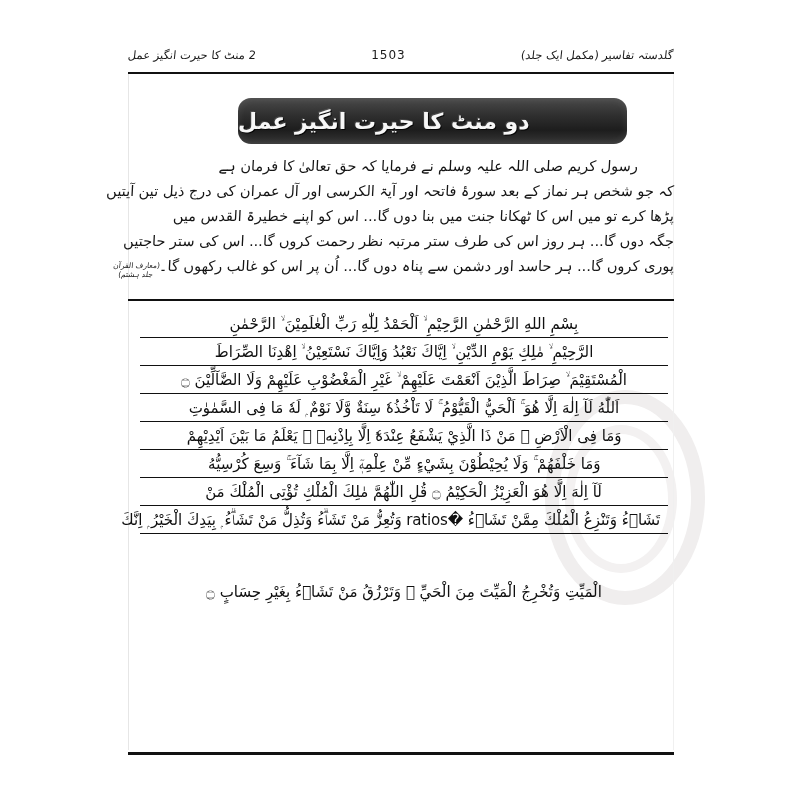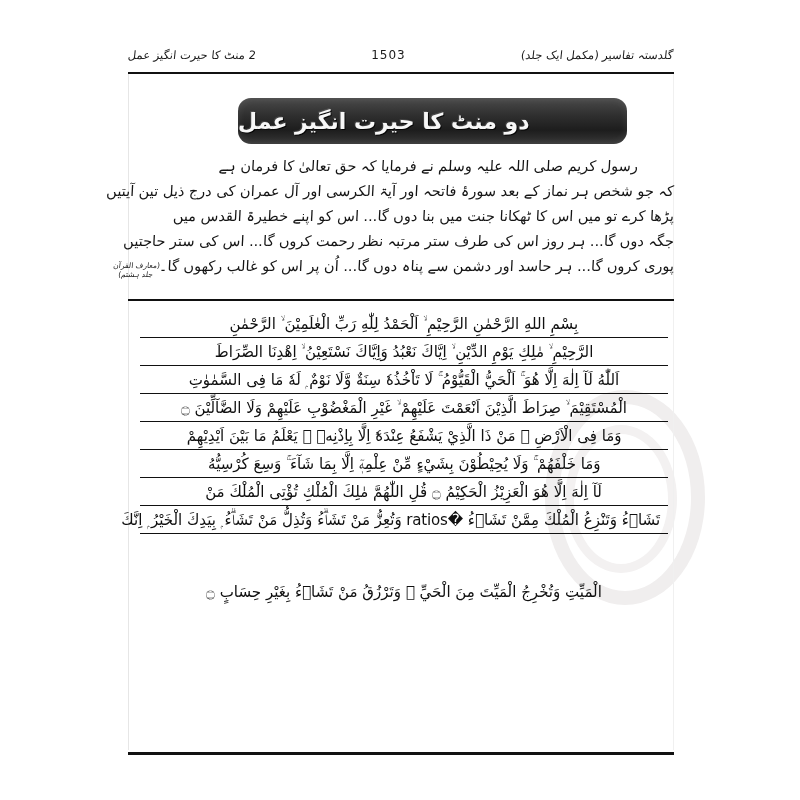--- a/index.html
+++ b/index.html
@@ -258,24 +258,24 @@
     <div class="rule-mid"></div>
 
     <div class="quran">
       <div class="q-row center">
           <span class="q-text">بِسْمِ اللهِ الرَّحْمٰنِ الرَّحِيْمِ ۙ اَلْحَمْدُ لِلّٰهِ رَبِّ الْعٰلَمِيْنَ ۙ الرَّحْمٰنِ</span>
         </div>
       <div class="q-row center">
           <span class="q-text">الرَّحِيْمِ ۙ مٰلِكِ يَوْمِ الدِّيْنِ ۙ اِيَّاكَ نَعْبُدُ وَاِيَّاكَ نَسْتَعِيْنُ ۙ اِهْدِنَا الصِّرَاطَ</span>
         </div>
       <div class="q-row center">
+          <span class="q-text">الْمُسْتَقِيْمَ ۙ صِرَاطَ الَّذِيْنَ اَنْعَمْتَ عَلَيْهِمْ ۙ غَيْرِ الْمَغْضُوْبِ عَلَيْهِمْ وَلَا الضَّآلِّيْنَ ۝</span>
+        </div>
+      <div class="q-row center">
           <span class="q-text">اَللّٰهُ لَآ اِلٰهَ اِلَّا هُوَ ۚ اَلْحَيُّ الْقَيُّوْمُ ۚ لَا تَاْخُذُهٗ سِنَةٌ وَّلَا نَوْمٌ ۭ لَهٗ مَا فِى السَّمٰوٰتِ</span>
-        </div>
-      <div class="q-row center">
-          <span class="q-text">الْمُسْتَقِيْمَ ۙ صِرَاطَ الَّذِيْنَ اَنْعَمْتَ عَلَيْهِمْ ۙ غَيْرِ الْمَغْضُوْبِ عَلَيْهِمْ وَلَا الضَّآلِّيْنَ ۝</span>
         </div>
       <div class="q-row center">
           <span class="q-text">وَمَا فِى الْاَرْضِ ۭ مَنْ ذَا الَّذِيْ يَشْفَعُ عِنْدَهٗٓ اِلَّا بِاِذْنِهٖ ۭ يَعْلَمُ مَا بَيْنَ اَيْدِيْهِمْ</span>
         </div>
       <div class="q-row center">
           <span class="q-text">وَمَا خَلْفَهُمْ ۚ وَلَا يُحِيْطُوْنَ بِشَيْءٍ مِّنْ عِلْمِهٖٓ اِلَّا بِمَا شَآءَ ۚ وَسِعَ كُرْسِيُّهُ</span>
         </div>
       <div class="q-row center">
           <span class="q-text">لَآ اِلٰهَ اِلَّا هُوَ الْعَزِيْزُ الْحَكِيْمُ ۝ قُلِ اللّٰهُمَّ مٰلِكَ الْمُلْكِ تُؤْتِى الْمُلْكَ مَنْ</span>
         </div>

